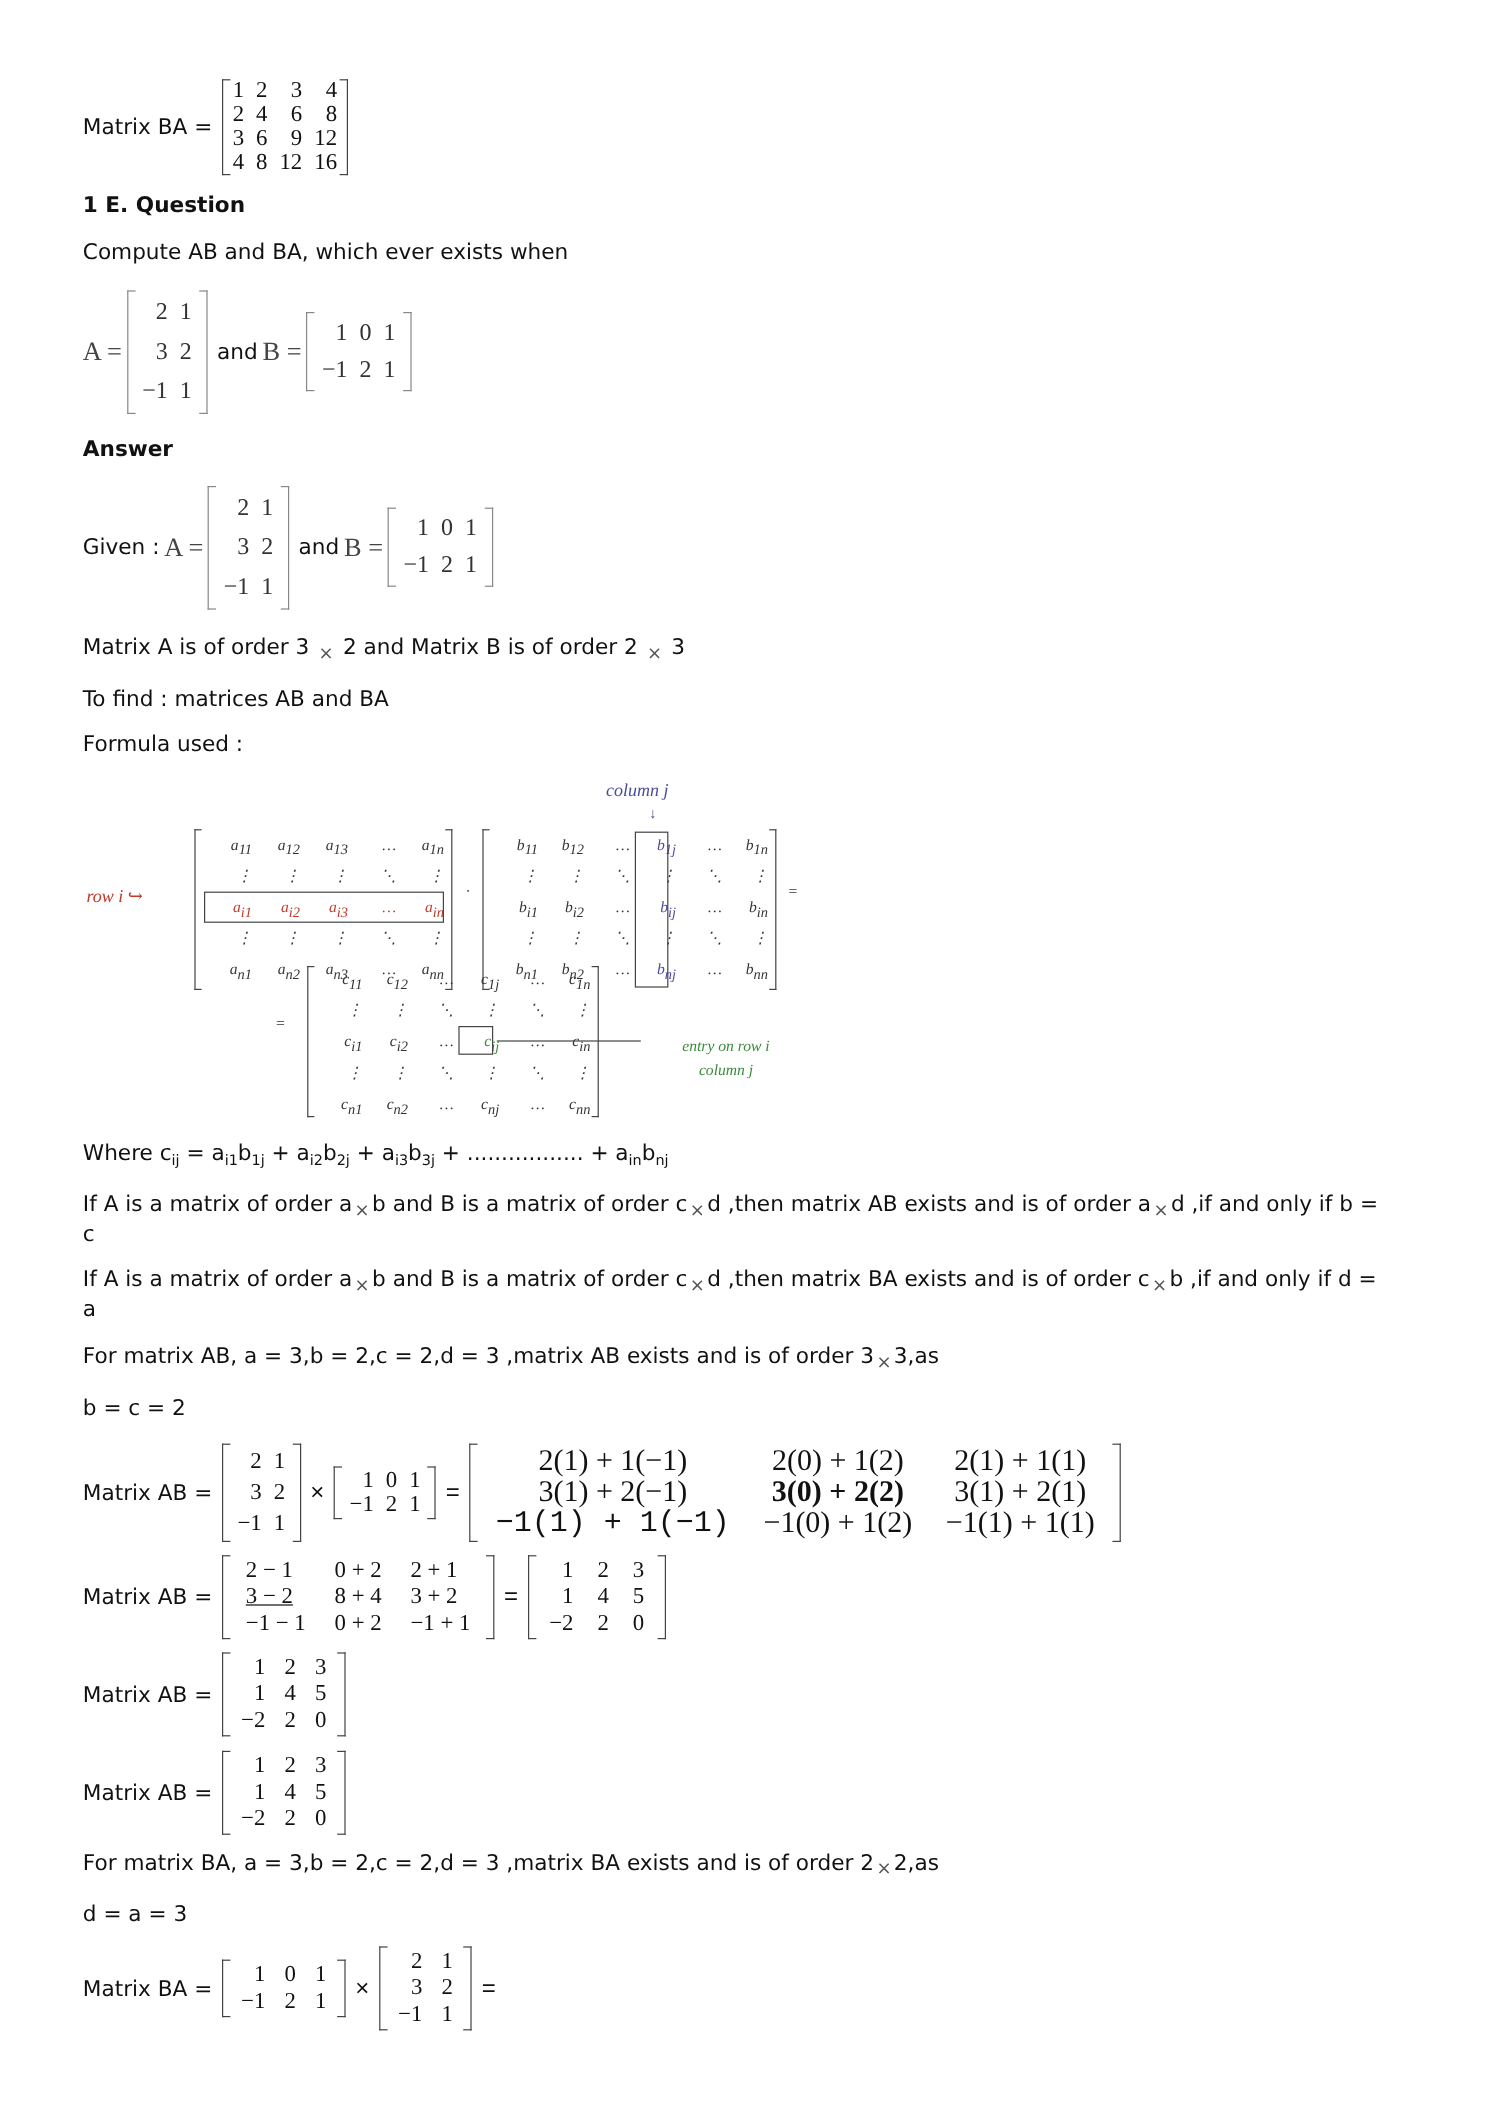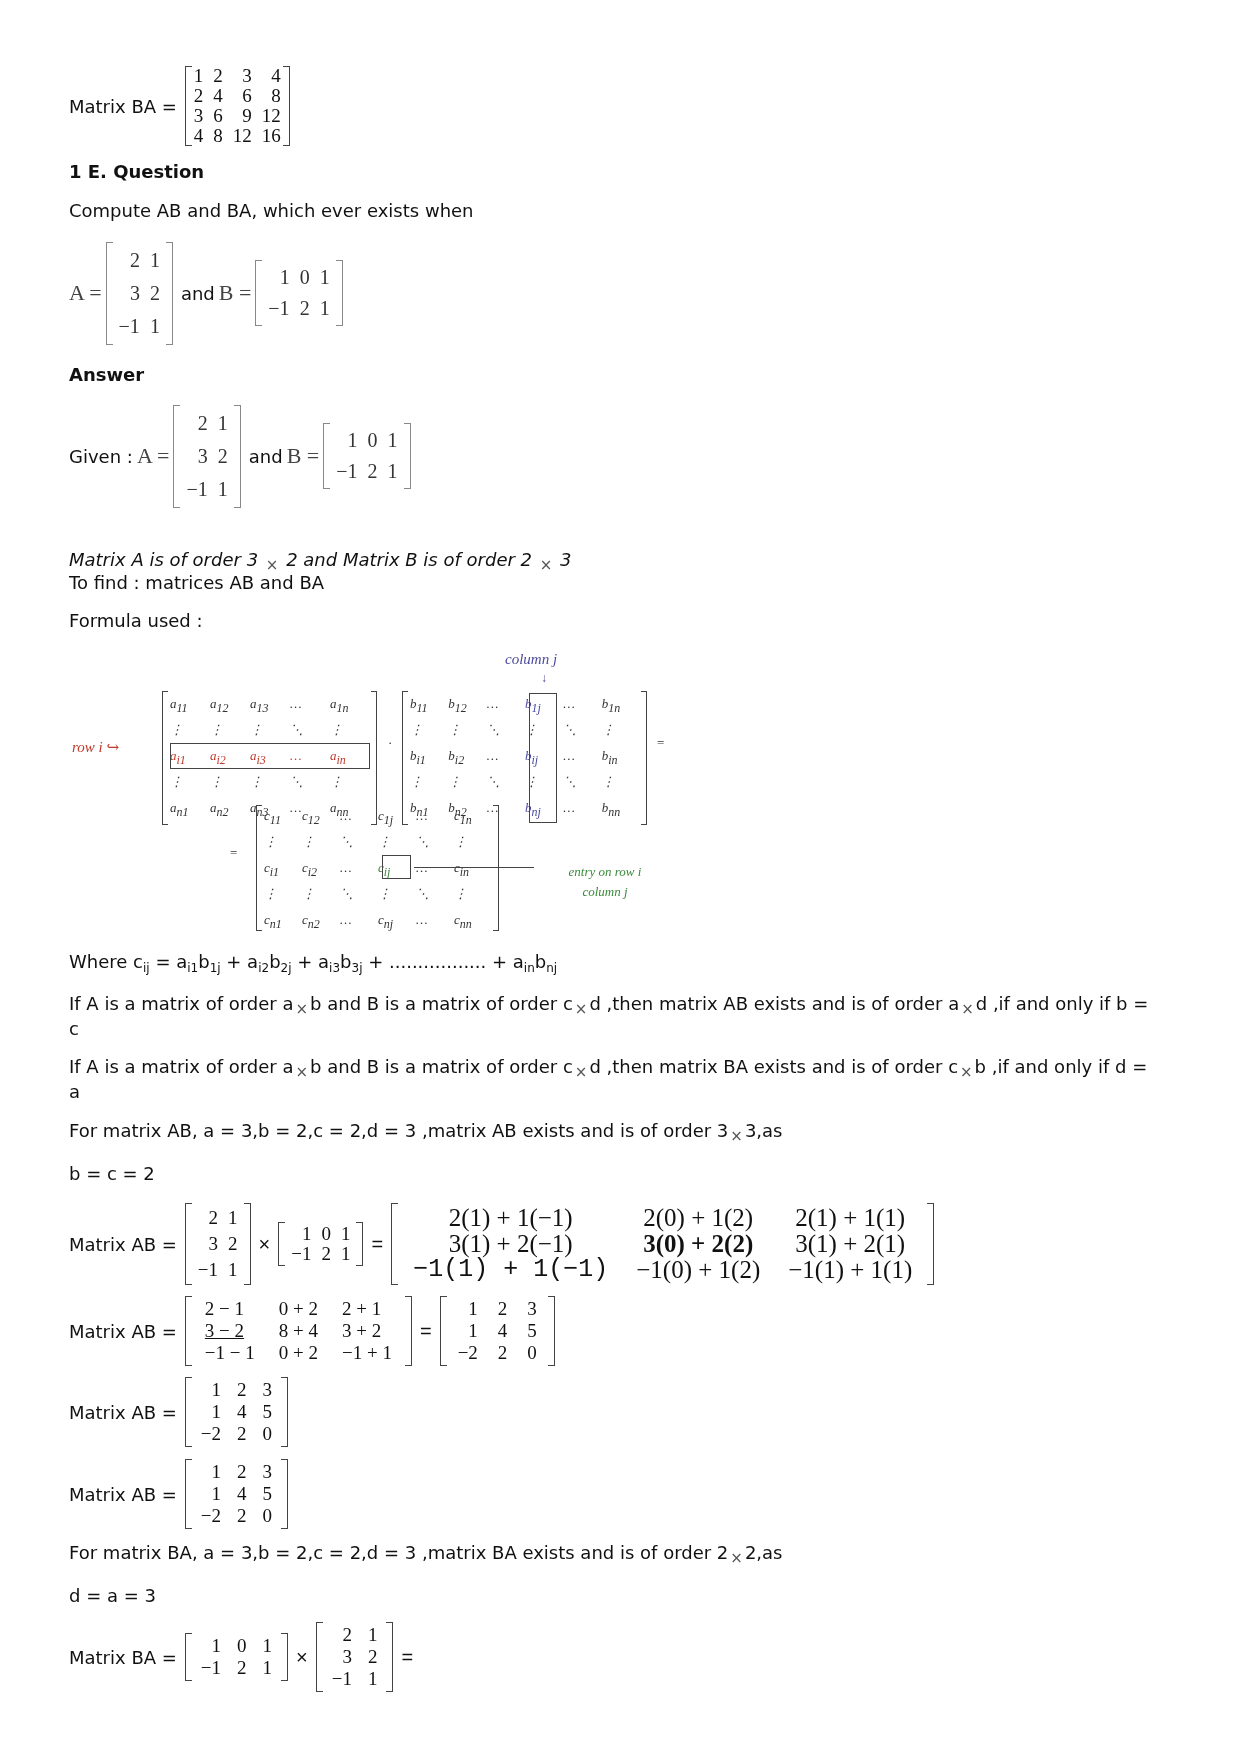--- a/index.html
+++ b/index.html
@@ -29,21 +29,21 @@
   .op { font-family: "Liberation Sans", sans-serif; font-size: 20px; margin: 0 4px; }
   sub { font-size: 12px; vertical-align: -4px; line-height: 0; }
   
   .diag { font-family: "Liberation Serif", "DejaVu Serif", serif; font-style: italic; font-size: 13px; color: #333; }
   .dmat { position: absolute; }
   .dmat::before, .dmat::after {
     content: ""; position: absolute; top: 0; bottom: 0; width: 5px; border: 1.2px solid #444;
   }
   .dmat::before { left: 0; border-right: none; }
   .dmat::after { right: 0; border-left: none; }
-  .dgrid { display: grid; position: absolute; text-align: left; }
+  .dgrid { display: grid; position: absolute; text-align: right; }
   .dgrid span { display: block; height: 26px; line-height: 26px; }
   .red { color: #c0392b; }
   .blue { color: #4a4a9e; }
   .green { color: #3a8a3a; }
 </style>
 </head>
 <body>
 
 <div class="row" style="left:69px; top:66px; height:80px;">
   <span class="lbl">Matrix BA =</span>
@@ -110,21 +110,21 @@
   <div class="mat thin serif" style="grid-template-columns:repeat(3,auto); font-size:20px; line-height:31px; color:#333;">
       <span class="cell">1</span>
       <span class="cell">0</span>
       <span class="cell">1</span>
       <span class="cell">−1</span>
       <span class="cell">2</span>
       <span class="cell">1</span>
     </div>
 </div>
 
-<div class="txt" style="top:549px;font-style:italic;">
+<div class="txt" style="top:529px;">
   <span>Matrix A is of order 3</span>
   <span class="cross">×</span>
   <span>2 and Matrix B is of order 2</span>
   <span class="cross">×</span>
   <span>3</span>
 </div>
 <div class="txt" style="top:572px;">To find : matrices AB and BA</div>
 <div class="txt" style="top:610px;">Formula used :</div>
 
 <div class="abs diag" style="left:0; top:645px; width:700px; height:295px;">

